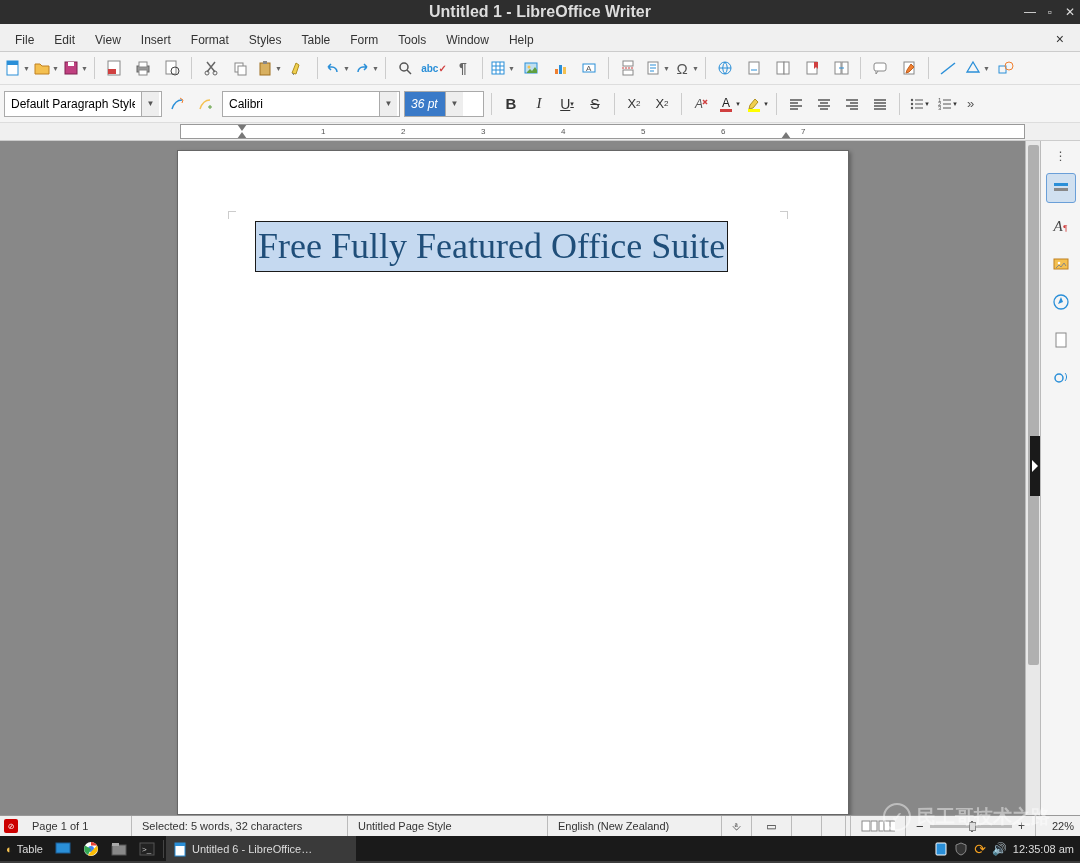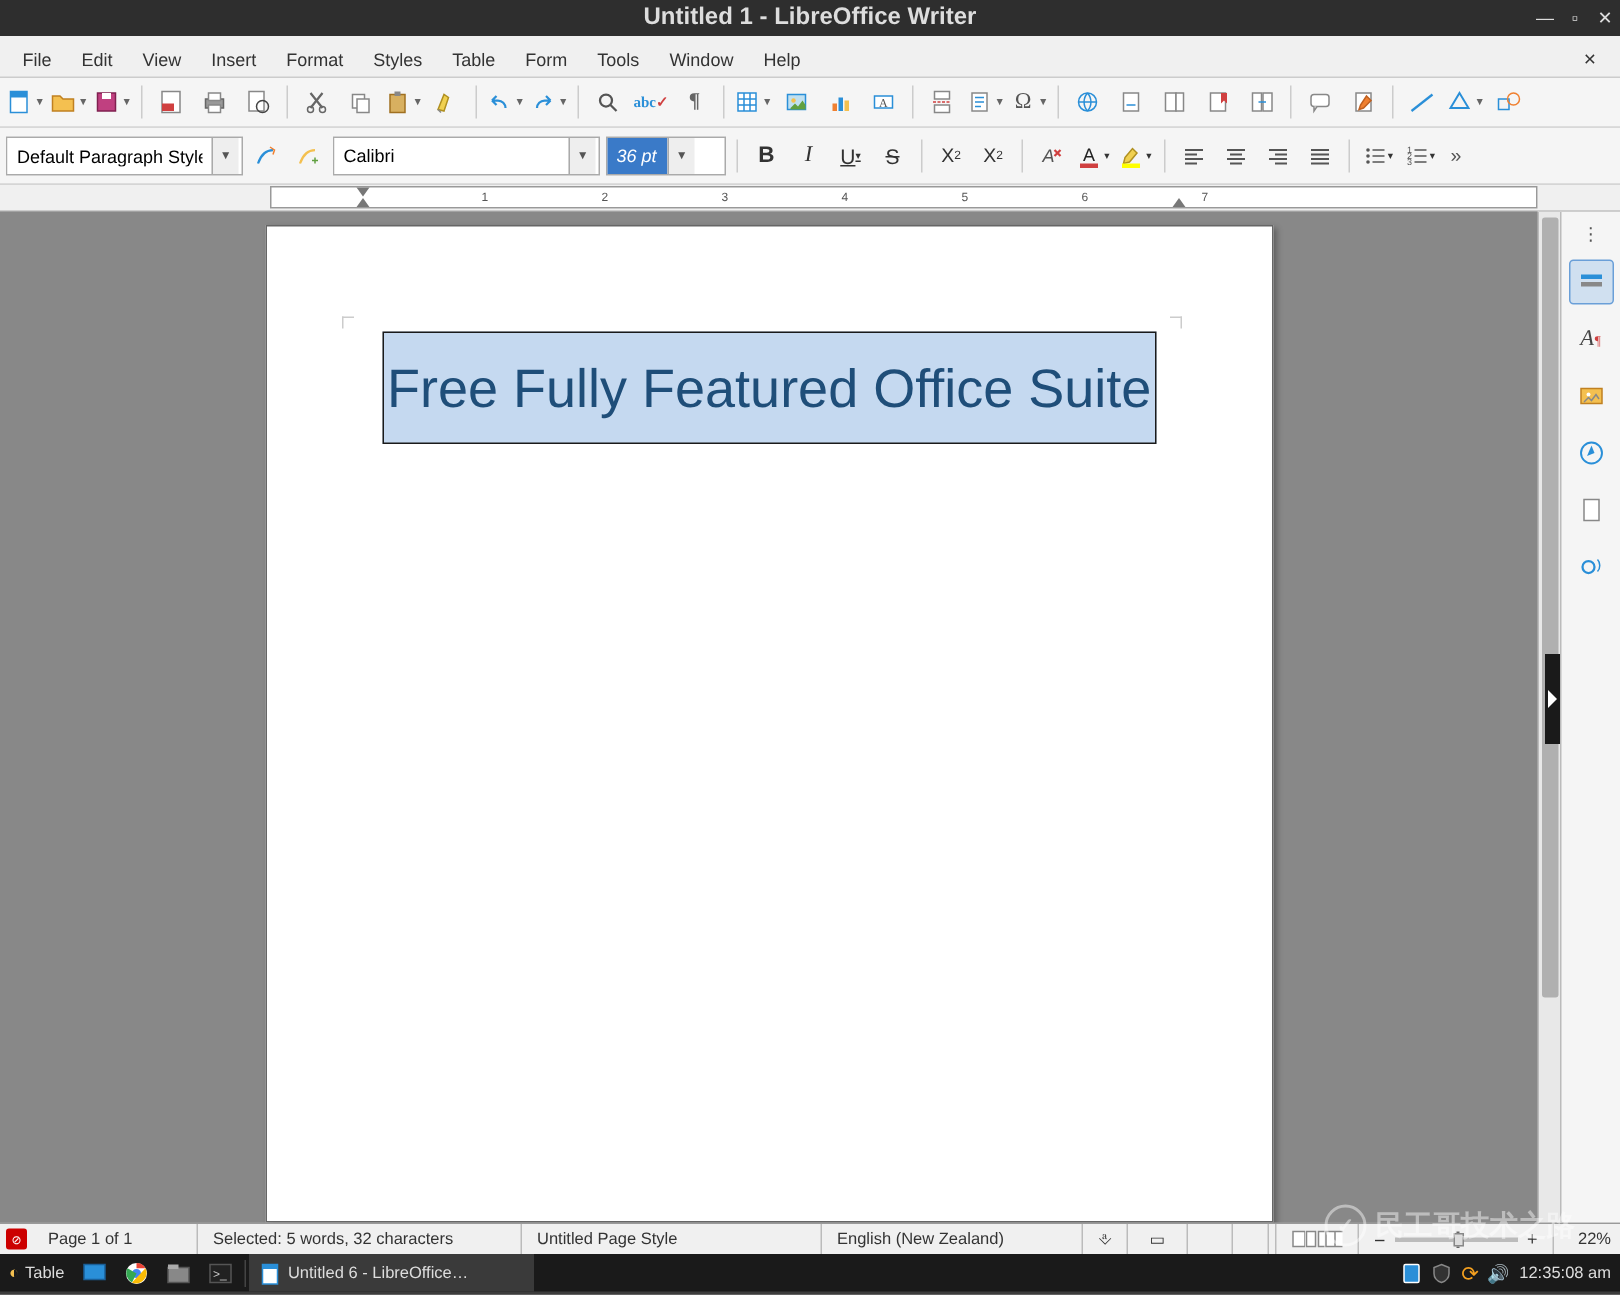--- a/index.html
+++ b/index.html
@@ -23,36 +23,36 @@
 .fontsize { border:0; outline:0; padding:0 6px; width:40px; height:24px; background:#3a7ac8; color:#fff; font-size:12px; }
 .tb2-btn { height:26px; min-width:24px; display:inline-flex; align-items:center; justify-content:center; cursor:pointer; border-radius:2px; font-size:14px; color:#333;}
 .ruler-area{background:#f0f0f0; height:18px; border-bottom:1px solid #ccc; position:relative; display:flex;}
 .ruler-left{width:180px;}
 .ruler-main{flex:1;background:#fff; border:1px solid #999; height:15px; margin-top:1px; position:relative; font-size:8px; color:#555; overflow:hidden; margin-right:55px;}
 .ruler-tick{position:absolute;top:2px;}
 .main-area{display:flex;height:674px;background:#999;}
 .doc-scroll{flex:1;background:#888;position:relative;overflow:hidden;}
 .page{position:absolute;left:177px;top:9px;width:672px;height:665px;background:#fff;border:1px solid #666;box-shadow:2px 2px 4px rgba(0,0,0,0.3);}
 .page-margin-marker{position:absolute;border:1px solid #ccc;width:8px;height:8px;}
-.doc-text{position:absolute; left:77px; top:70px; font-family: Liberation Sans, sans-serif; font-size:36px; color:#1f4e79; background:#c5d9f0; border:1px solid #1a1a1a; padding:16px 2px; line-height:1.15;}
+.doc-text{position:absolute; left:77px; top:70px; font-family: Liberation Serif, serif; font-size:36px; color:#1f4e79; background:#c5d9f0; border:1px solid #1a1a1a; padding:4px 2px; line-height:1.15;}
 .scrollbar-v{width:15px; background:#e8e8e8;border-left:1px solid #bbb; display:flex; flex-direction:column; align-items:center;}
 .scrollbar-v .thumb{width:11px;background:#b0b0b0;border-radius:2px;}
 .sidebar{width:40px;background:#f5f5f5;border-left:1px solid #bbb; display:flex;flex-direction:column;align-items:center;padding-top:6px;gap:8px;}
 .sidebar .side-btn{width:30px;height:30px;display:flex;align-items:center;justify-content:center;cursor:pointer;border-radius:3px;color:#555;}
 .sidebar .side-btn.active{background:#d0e0f0;border:1px solid #6a9fd8;}
 .side-grip{position:absolute;right:40px;top:436px;background:#1a1a1a;color:#fff;width:10px;height:60px;display:flex;align-items:center;justify-content:center;font-size:10px;}
 .side-grip::after{content:'';width:0;height:0;border-top:6px solid transparent;border-bottom:6px solid transparent;border-left:6px solid #fff;}
 .statusbar{height:21px;background:#f0f0f0;border-top:1px solid #999;display:flex;align-items:center;font-size:11px;color:#333;}
 .sb-sec{padding:0 10px;border-right:1px solid #bbb;height:100%;display:flex;align-items:center;}
 .sb-red{width:14px;height:14px;margin:0 4px;background:#c00;border-radius:2px;display:flex;align-items:center;justify-content:center;color:#fff;font-size:8px;}
 .taskbar{height:25px;background:#1a1a1a;display:flex;align-items:center;color:#ddd;font-size:11px;}
 .task-btn{height:25px;display:flex;align-items:center;padding:0 6px;cursor:pointer;gap:4px;}
 .task-btn.active{background:#3a3a3a;}
 .task-right{margin-left:auto;display:flex;align-items:center;gap:6px;padding-right:6px;}
-.ico{display:inline-flex;width:18px;height:18px;align-items:center;justify-content:center;font-family:Liberation Serif, serif;}
+.ico{display:inline-flex;width:18px;height:18px;align-items:center;justify-content:center;}
 svg{display:block;}
 .watermark{position:absolute;right:30px;bottom:32px;color:rgba(255,255,255,0.45);font-size:19px;font-weight:bold;pointer-events:none;display:flex;align-items:center;gap:6px;}
 .wm-ico{width:28px;height:28px;border:2px solid rgba(255,255,255,0.45);border-radius:50%;display:flex;align-items:center;justify-content:center;font-size:14px;}
 .more-chevron{font-size:13px;color:#555;padding:0 4px;cursor:pointer;letter-spacing:-3px;display:inline-flex;align-items:center;}
 </style>
 </head>
 <body>
 
 <div class="titlebar">
   <span class="titlebar-text">Untitled 1 - LibreOffice Writer</span>

